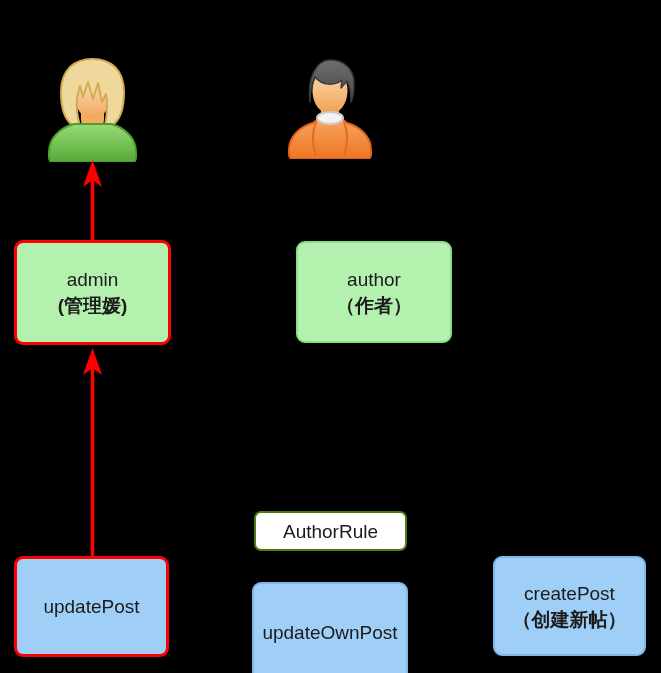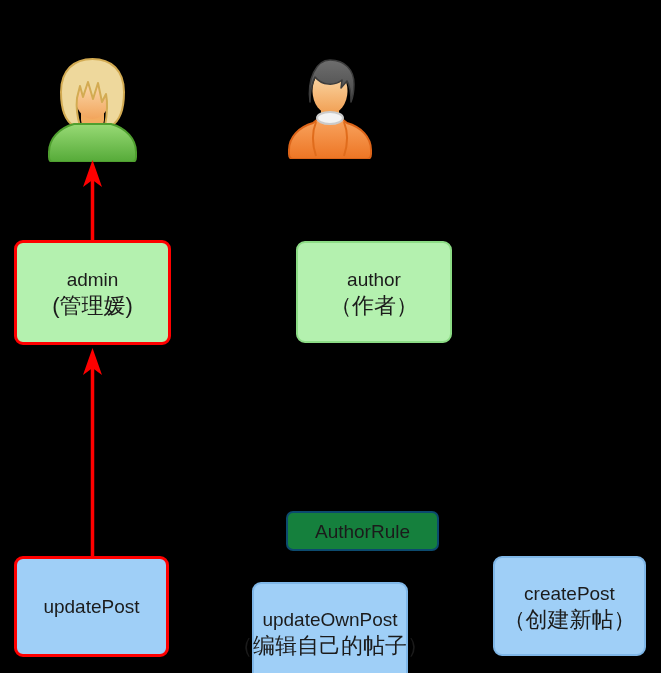--- a/index.html
+++ b/index.html
@@ -6,24 +6,24 @@
   #canvas{position:relative;width:661px;height:673px;background:#000000;
           font-family:"Liberation Sans","DejaVu Sans",sans-serif;color:#1b1b1b;}
   .avatar{position:absolute;}
   #avatar-admin{left:44px;top:55px;width:97px;height:107px;}
   #avatar-author{left:285px;top:55px;width:90px;height:104px;}
   #arrows{position:absolute;left:0;top:0;width:661px;height:673px;pointer-events:none;}
   .node{position:absolute;box-sizing:border-box;display:flex;flex-direction:column;
         align-items:center;justify-content:center;border-radius:9px;text-align:center;}
   .role{background:#b4f1af;border:2px solid #8cdc85;}
   .perm{background:#9fcff7;border:2px solid #7fb7e8;}
-  .rule{background:#15803d;border:2px solid #0c4a6e;border-radius:7px;margin-left:32px;}
+  .rule{background:#ffffff;border:2px solid #4d7c0f;border-radius:7px;}
   .highlighted{border:3px solid #ff0000;}
   .node-name{font-size:19px;line-height:27px;white-space:nowrap;}
-  .node-subtitle{font-size:22px;line-height:26px;white-space:nowrap;}
+  .node-subtitle{font-size:19px;line-height:26px;white-space:nowrap;font-weight:bold;}
   #node-admin{left:14px;top:240px;width:157px;height:105px;}
   #node-author{left:252px;top:241px;width:156px;height:102px;margin-left:44px;}
   #node-rule{left:254px;top:511px;width:153px;height:40px;}
   #node-updatepost{left:14px;top:556px;width:155px;height:101px;justify-content:center;}
   #node-updateownpost{left:252px;top:556px;width:156px;height:100px;margin-top:26px;}
   #node-createpost{left:493px;top:556px;width:153px;height:100px;}
 </style>
 </head>
 <body>
 
@@ -103,21 +103,20 @@
   <div class="node rule" id="node-rule">
     <div class="node-name">AuthorRule</div>
   </div>
 
   <div class="node perm highlighted" id="node-updatepost">
     <div class="node-name">updatePost</div>
   </div>
 
   <div class="node perm" id="node-updateownpost">
     <div class="node-name">updateOwnPost</div>
-    <div class="node-subtitle">（编辑自己的帖子）</div>
   </div>
 
   <div class="node perm" id="node-createpost">
     <div class="node-name">createPost</div>
     <div class="node-subtitle">（创建新帖）</div>
   </div>
 
 </div>
 
 </body></html>

